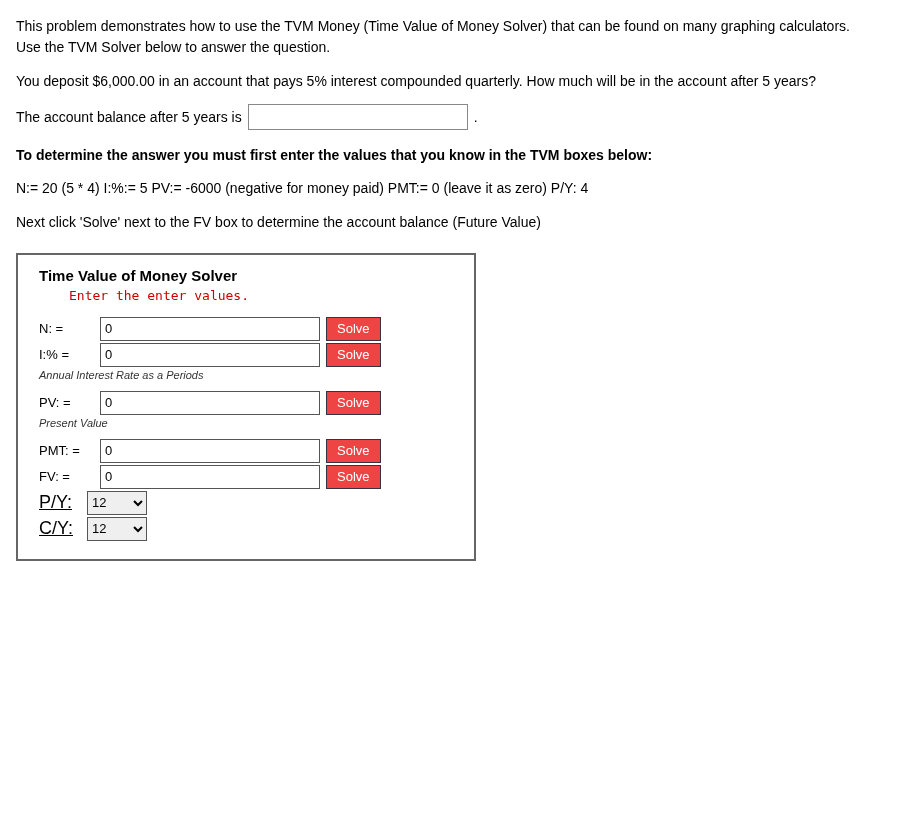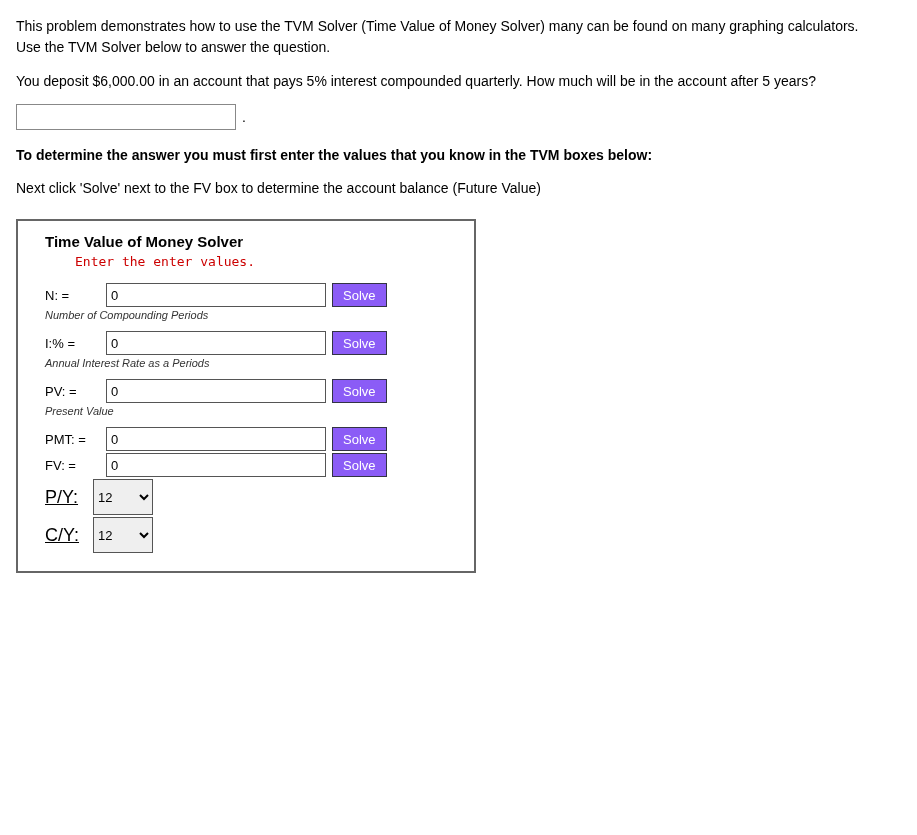--- a/index.html
+++ b/index.html
@@ -46,21 +46,21 @@
       font-size: 14px;
     }
     .next-click {
       margin-bottom: 20px;
       line-height: 1.6;
     }
 
     
     .tvm-box {
       border: 2px solid #666;
-      padding: 12px 16px 16px 27px;
+      padding: 12px 16px 16px 21px;
       width: 460px;
       background: #fff;
     }
     .tvm-title {
       font-weight: bold;
       font-size: 15px;
       margin-bottom: 4px;
     }
     .tvm-subtitle {
       color: #cc0000;
@@ -82,21 +82,21 @@
       flex-shrink: 0;
     }
     .tvm-field {
       border: 1px solid #555;
       width: 220px;
       height: 24px;
       padding: 2px 4px;
       font-size: 13px;
     }
     .solve-btn {
-      background: #8b5cf6;
+      background: #ef4444;
       color: #fff;
       border: 1px solid #334;
       padding: 2px 10px;
       font-size: 13px;
       cursor: pointer;
       height: 24px;
     }
     .tvm-desc {
       font-size: 11px;
       color: #333;
@@ -111,64 +111,65 @@
       gap: 8px;
     }
     .tvm-label-wide {
       font-size: 18px;
       width: 40px;
       flex-shrink: 0;
       text-decoration: underline;
     }
     .tvm-select {
       width: 60px;
-      height: 36px;
+      height: 24px;
       font-size: 13px;
       border: 1px solid #555;
     }
   </style>
 </head>
 <body>
 
 <div class="intro-text">
-  <div>This problem demonstrates how to use the TVM Solver (Time Value of Money Solver) many can be found on many graphing calculators.</div>
+  <div>This problem demonstrates how to use the TVM Money (Time Value of Money Solver) that can be found on many graphing calculators.</div>
   <div>Use the TVM Solver below to answer the question.</div>
 </div>
 
 <div class="question-block">
   <span>You deposit $6,000.00 in an account that pays 5% interest compounded quarterly. How much will be in the account after 5 years?</span>
 </div>
 
 <div class="balance-line">
+  <span>The account balance after 5 years is</span>
   <input class="balance-input" type="text" value="" style="">
   <span>.</span>
 </div>
 
 <div class="instructions-block">
   <strong>To determine the answer you must first enter the values that you know in the TVM boxes below:</strong>
 </div>
 
 <div class="tvm-params">
+  <div>N:= 20 (5 * 4)   I:%:= 5   PV:= -6000 (negative for money paid)   PMT:= 0 (leave it as zero)   P/Y: 4</div>
 </div>
 
 <div class="next-click">
   <span>Next click 'Solve' next to the FV box to determine the account balance (Future Value)</span>
 </div>
 
 <div class="tvm-box">
   <div class="tvm-title">Time Value of Money Solver</div>
   <div class="tvm-subtitle">Enter the enter values.</div>
 
   <div id="tvm-fields">
       <div class="tvm-row">
         <span class="tvm-label">N: =</span>
         <input type="text" class="tvm-field" value="0" style="">
         <button class="solve-btn">Solve</button>
       </div>
-      <div class="tvm-desc">Number of Compounding Periods</div>
       <div class="tvm-row">
         <span class="tvm-label">I:% =</span>
         <input type="text" class="tvm-field" value="0" style="">
         <button class="solve-btn">Solve</button>
       </div>
       <div class="tvm-desc">Annual Interest Rate as a Periods</div>
       <div class="tvm-row">
         <span class="tvm-label">PV: =</span>
         <input type="text" class="tvm-field" value="0" style="">
         <button class="solve-btn">Solve</button>

